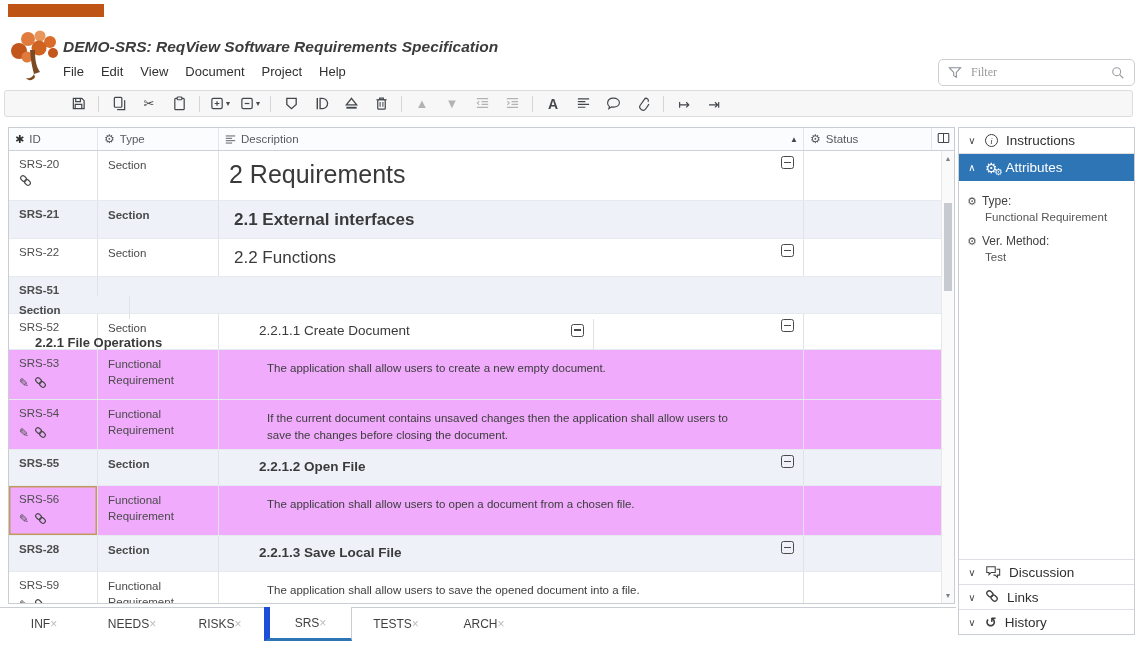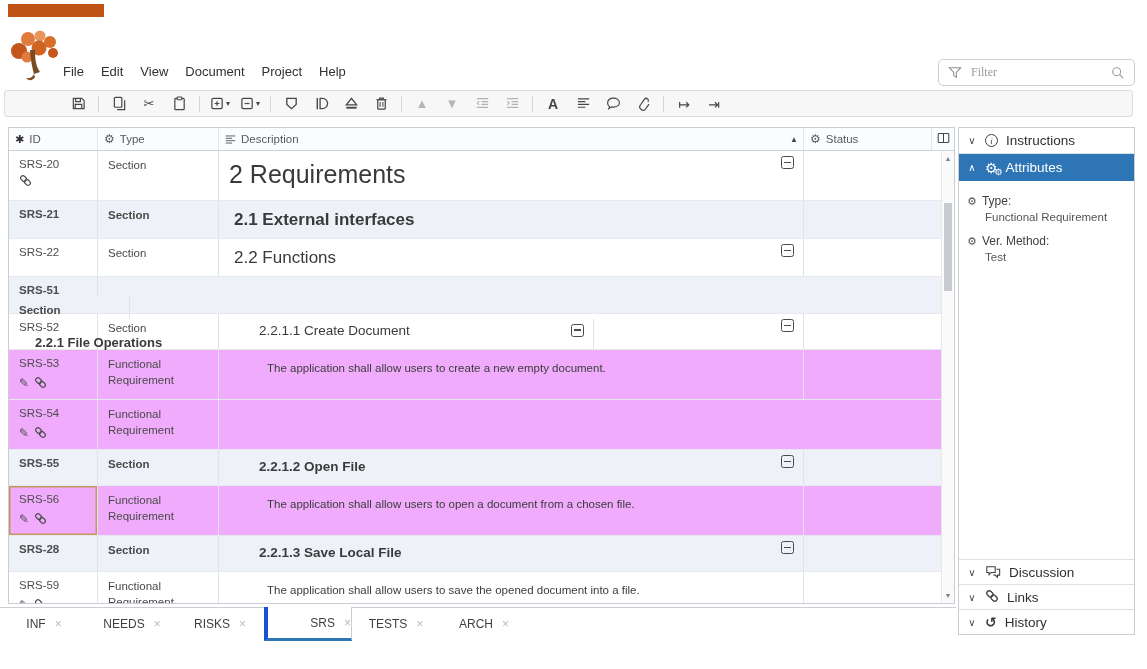--- a/index.html
+++ b/index.html
@@ -91,23 +91,23 @@
   .hist{font-size:14px;font-weight:bold;color:#3f3f3f;line-height:1;}
   .attr-body{padding:13px 8px 0 8px;flex:0 0 auto;}
   .attr{margin-bottom:11px;}
   .attr-label{display:flex;align-items:center;gap:5px;font-size:12px;color:#3f3f3f;}
   .gear-sm{font-size:11px;color:#555;}
   .attr-value{padding-left:18px;margin-top:3px;font-size:11.5px;color:#555;}
   .sb-spacer{flex:1 1 auto;}
 
   
   .tabs{position:absolute;left:0;top:607px;width:956px;height:33px;box-sizing:border-box;border-top:1px solid #c9cdd4;display:flex;background:#fff;}
-  .tab{width:88px;height:32px;display:flex;align-items:center;justify-content:center;gap:9px;font-size:12px;color:#3f3f3f;box-sizing:border-box;}
+  .tab{width:88px;height:32px;display:flex;align-items:center;justify-content:center;font-size:12px;color:#3f3f3f;box-sizing:border-box;}
   .tab-close{color:#b7bbc1;font-size:12px;}
-  .tab.active{margin-top:-1px;height:34px;background:#fff;border-left:4px solid #1d4ed8;border-right:1px solid #c9cdd4;border-bottom:3px solid #2e75b6;justify-content:flex-end;}
+  .tab.active{margin-top:-1px;height:34px;background:#fff;border-left:6px solid #1d4ed8;border-right:1px solid #c9cdd4;border-bottom:3px solid #2e75b6;}
 </style>
 </head>
 <body>
 
 <div class="stage">
 
   <div class="rec-bar"></div>
 
   <div class="logo">
     <svg width="54" height="58" viewBox="0 0 54 58">
@@ -116,20 +116,21 @@
       <circle cx="32" cy="8" r="5.5" fill="#e8965c"></circle>
       <circle cx="42" cy="14" r="6" fill="#d96c28"></circle>
       <circle cx="45" cy="25" r="5" fill="#c2561c"></circle>
       <circle cx="31" cy="20" r="7.5" fill="#cf6322"></circle>
       <circle cx="19" cy="29" r="5.5" fill="#e07b3d"></circle>
       <path d="M27 22c0 10 1 16 5 22l-6 2c-2-8-3-12-4-24z" fill="#7a4a22"></path>
       <path d="M26 46c-2 4-5 5-8 4 2 3 7 3 9-1z" fill="#7a4a22"></path>
     </svg>
   </div>
 
+  <div class="app-title">DEMO-SRS: ReqView Software Requirements Specification</div>
   <nav class="menubar" id="menubar">
       <span class="menu-item">File</span>
       <span class="menu-item">Edit</span>
       <span class="menu-item">View</span>
       <span class="menu-item">Document</span>
       <span class="menu-item">Project</span>
       <span class="menu-item">Help</span>
     </nav>
 
   <div class="filter-box">
@@ -384,20 +385,23 @@
                 <svg class="r-link" viewBox="0 0 16 16">
                   <g fill="none" stroke="#4a4a4a" stroke-width="1.5" transform="rotate(-45 8 8)">
                     <rect x="5.2" y="0.8" width="5.6" height="7.6" rx="2.8"></rect>
                     <rect x="5.2" y="7.6" width="5.6" height="7.6" rx="2.8"></rect>
                   </g>
                 </svg>
               </span>
             </div>
           </div>
           <div class="cell c-type">Functional Requirement</div>
+          <div class="cell c-desc">
+            <div class="desc-text">If the current document contains unsaved changes then the application shall allow users to save the changes before closing the document.</div>
+          </div>
           <div class="cell c-status"></div>
         </div>
         <div class="row h4 alt">
           <div class="cell c-id">
             <div class="rid">SRS-55</div>
           </div>
           <div class="cell c-type">Section</div>
           <div class="cell c-desc">
             <div class="desc-text">2.2.1.2 Open File</div>
             <div class="collapse-btn"></div>

